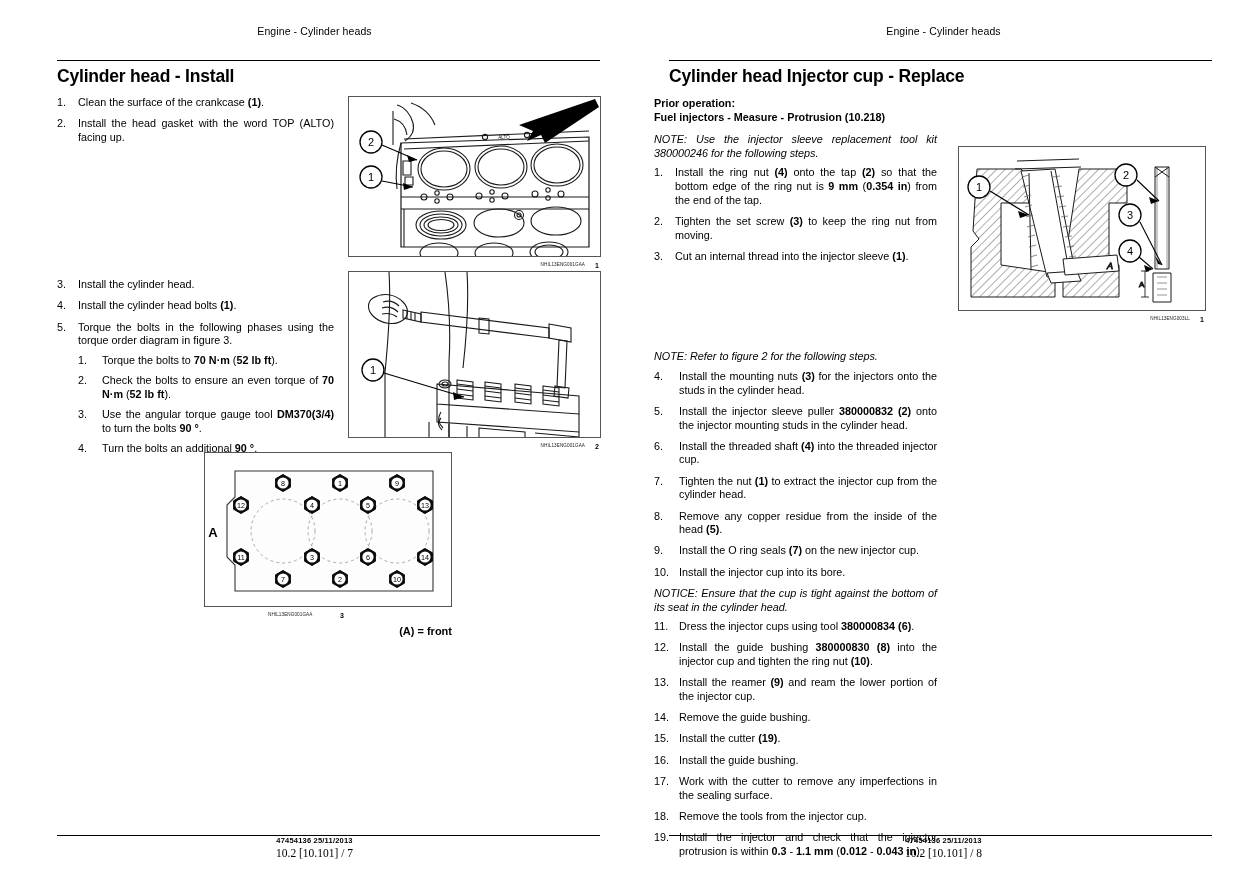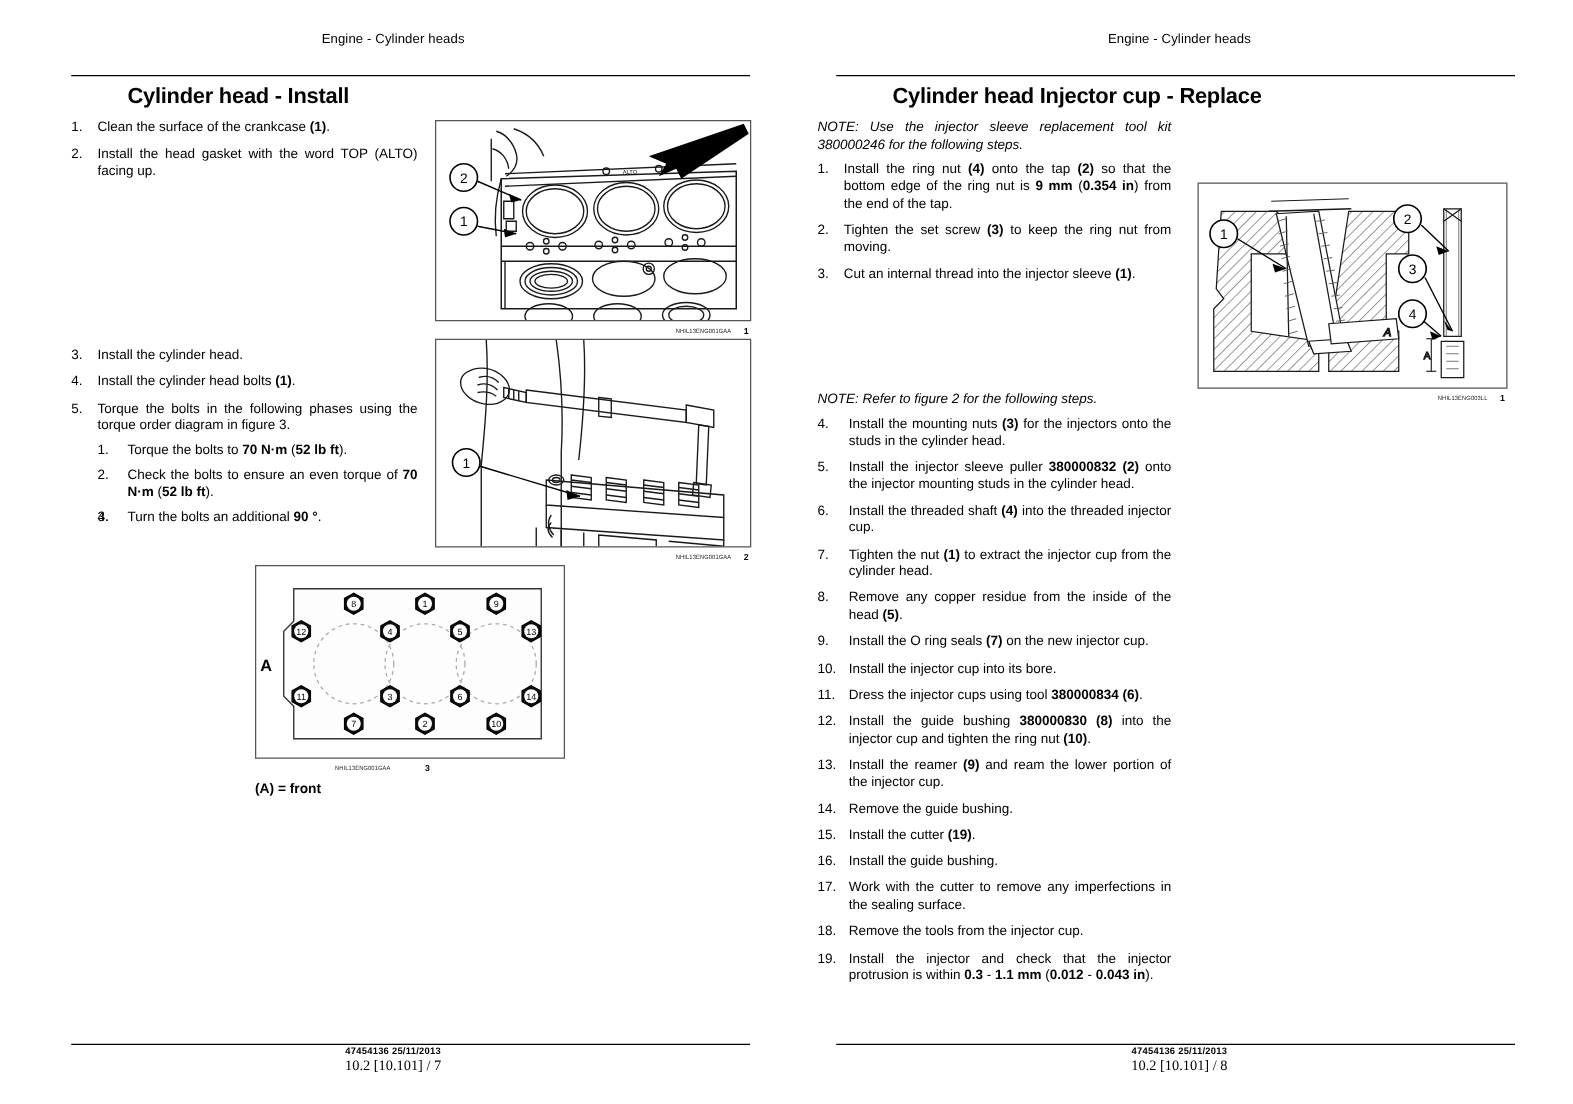--- a/index.html
+++ b/index.html
@@ -48,21 +48,20 @@
   }
   .page .header-rule { left: 57px; right: 29px; }
   .page.right .header-rule { left: 40px; right: 46px; }
 
   .section-title {
     position: absolute;
     top: 66px;
     font-size: 17.5px;
     font-weight: bold;
     letter-spacing: -0.2px;
-    margin-left: 45px;
   }
   .page .section-title { left: 57px; }
   .page.right .section-title { left: 40px; }
 
   .col {
     position: absolute;
     font-size: 10.8px;
     line-height: 1.27;
   }
   .left-col  { left: 57px;  top: 96px;  width: 277px; }
@@ -121,21 +120,21 @@
   }
   .fig-num {
     position: absolute;
     font-size: 7px;
     font-weight: bold;
     color: #000;
   }
   .fig-sub {
     position: absolute;
     width: 100%;
-    text-align: left;
+    text-align: right;
     font-size: 11px;
     font-weight: bold;
   }
 
   #fig1 { left: 348px; top: 96px;  width: 253px; height: 161px; }
   #fig2 { left: 348px; top: 271px; width: 253px; height: 167px; }
   #fig3 { left: 204px; top: 452px; width: 248px; height: 155px; }
   #fig4 { left: 958px; top: 146px; width: 248px; height: 165px; }
 
   .footer-rule {
@@ -177,21 +176,21 @@
             <li class="item"><span class="num">1.</span><span>Clean the surface of the crankcase <b>(1)</b>.</span></li>
             <li class="item"><span class="num">2.</span><span>Install the head gasket with the word TOP (ALTO) facing up.</span></li>
           </ul>
         <div style="height:126px"></div>
         <ul class="olist" id="left-steps-b">
             <li class="item"><span class="num">3.</span><span>Install the cylinder head.</span></li>
             <li class="item"><span class="num">4.</span><span>Install the cylinder head bolts <b>(1)</b>.</span></li>
             <li class="item"><span class="num">5.</span><span>Torque the bolts in the following phases using the torque order diagram in figure 3.</span><ul class="sublist">
                 <li class="item"><span class="num">1.</span><span>Torque the bolts to <b>70 N·m</b> (<b>52 lb ft</b>).</span></li>
                 <li class="item"><span class="num">2.</span><span>Check the bolts to ensure an even torque of <b>70 N·m</b> (<b>52 lb ft</b>).</span></li>
-                <li class="item"><span class="num">3.</span></li>
+                <li class="item"><span class="num">3.</span><span>Use the angular torque gauge tool <b>DM370(3/4)</b> to turn the bolts <b>90 °</b>.</span></li>
                 <li class="item"><span class="num">4.</span><span>Turn the bolts an additional <b>90 °</b>.</span></li>
               </ul></li>
           </ul>
       </div>
 
       <div class="figure" id="fig1">
         <div class="frame">
           <svg viewBox="0 0 253 161" width="253" height="161">
             <g fill="none" stroke="#1a1a1a" stroke-width="1.1">
 
@@ -413,20 +412,24 @@
 
   <div class="page right">
     <div class="page-inner">
 
       <div class="running-head">Engine - Cylinder heads</div>
       <div class="header-rule"></div>
 
       <div class="section-title">Cylinder head Injector cup - Replace</div>
 
       <div class="col right-col">
+        <div class="prior">
+          <span>Prior operation:</span><br>
+          <span>Fuel injectors - Measure - Protrusion (10.218)</span>
+        </div>
 
         <div class="note">
           <b>NOTE:</b>
           <span>Use the injector sleeve replacement tool kit <b>380000246</b> for the following steps.</span>
         </div>
 
         <ul class="olist" id="right-steps-1">
             <li class="item"><span class="num">1.</span><span>Install the ring nut <b>(4)</b> onto the tap <b>(2)</b> so that the bottom edge of the ring nut is <b>9 mm</b> (<b>0.354 in</b>) from the end of the tap.</span></li>
             <li class="item"><span class="num">2.</span><span>Tighten the set screw <b>(3)</b> to keep the ring nut from moving.</span></li>
             <li class="item"><span class="num">3.</span><span>Cut an internal thread into the injector sleeve <b>(1)</b>.</span></li>
@@ -443,20 +446,24 @@
         <ul class="olist" id="right-steps-2">
             <li class="item wide"><span class="num">4.</span><span>Install the mounting nuts <b>(3)</b> for the injectors onto the studs in the cylinder head.</span></li>
             <li class="item wide"><span class="num">5.</span><span>Install the injector sleeve puller <b>380000832 (2)</b> onto the injector mounting studs in the cylinder head.</span></li>
             <li class="item wide"><span class="num">6.</span><span>Install the threaded shaft <b>(4)</b> into the threaded injector cup.</span></li>
             <li class="item wide"><span class="num">7.</span><span>Tighten the nut <b>(1)</b> to extract the injector cup from the cylinder head.</span></li>
             <li class="item wide"><span class="num">8.</span><span>Remove any copper residue from the inside of the head <b>(5)</b>.</span></li>
             <li class="item wide"><span class="num">9.</span><span>Install the O ring seals <b>(7)</b> on the new injector cup.</span></li>
             <li class="item wide"><span class="num">10.</span><span>Install the injector cup into its bore.</span></li>
           </ul>
 
+        <div class="note">
+          <b>NOTICE:</b>
+          <span>Ensure that the cup is tight against the bottom of its seat in the cylinder head.</span>
+        </div>
 
         <ul class="olist" id="right-steps-3">
             <li class="item wide"><span class="num">11.</span><span>Dress the injector cups using tool <b>380000834 (6)</b>.</span></li>
             <li class="item wide"><span class="num">12.</span><span>Install the guide bushing <b>380000830 (8)</b> into the injector cup and tighten the ring nut <b>(10)</b>.</span></li>
             <li class="item wide"><span class="num">13.</span><span>Install the reamer <b>(9)</b> and ream the lower portion of the injector cup.</span></li>
             <li class="item wide"><span class="num">14.</span><span>Remove the guide bushing.</span></li>
             <li class="item wide"><span class="num">15.</span><span>Install the cutter <b>(19)</b>.</span></li>
             <li class="item wide"><span class="num">16.</span><span>Install the guide bushing.</span></li>
             <li class="item wide"><span class="num">17.</span><span>Work with the cutter to remove any imperfections in the sealing surface.</span></li>
             <li class="item wide"><span class="num">18.</span><span>Remove the tools from the injector cup.</span></li>

